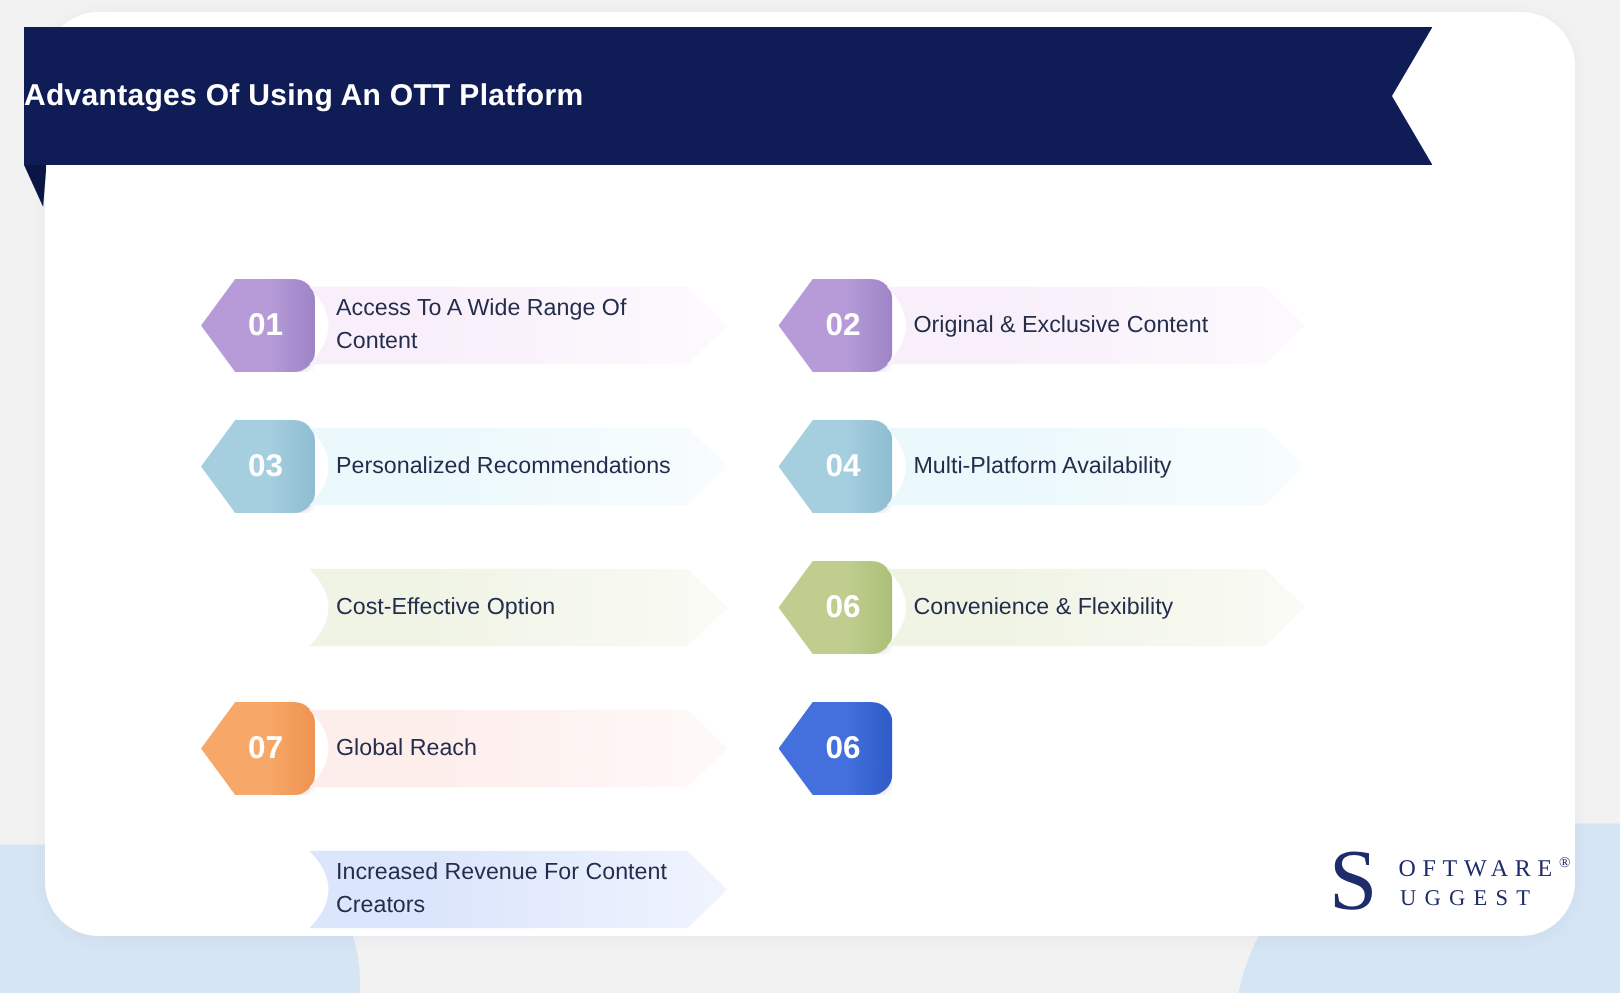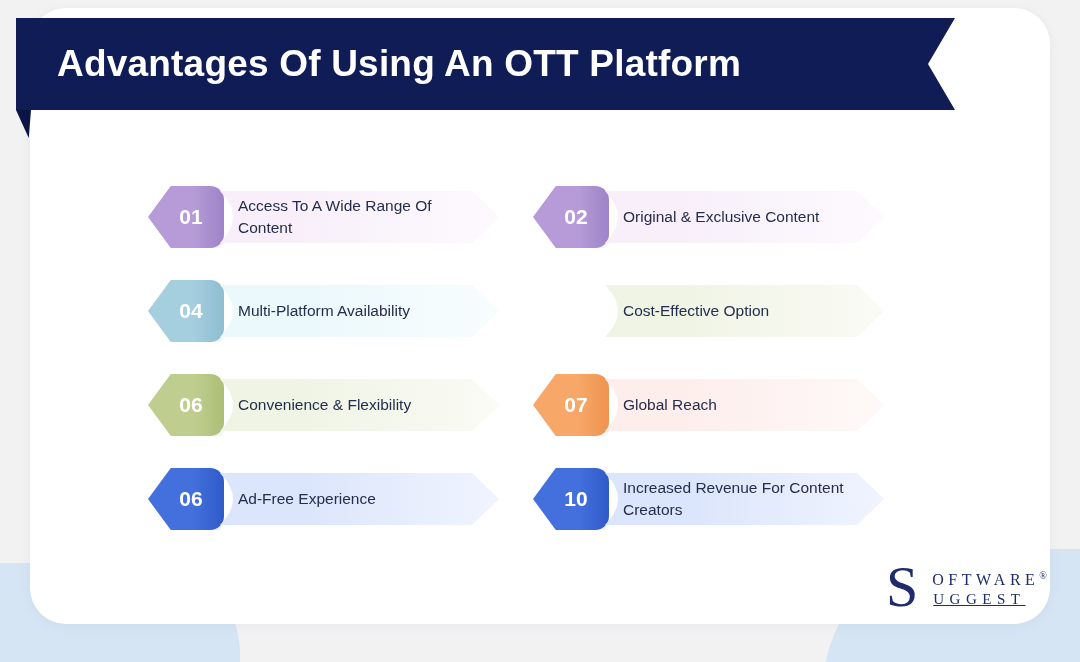--- a/index.html
+++ b/index.html
@@ -21,32 +21,31 @@
   }
 
   
   .banner{
     position:absolute;left:16px;top:18px;width:939px;height:92px;
     background:var(--banner,#101C55);
     clip-path:polygon(0 0,100% 0,calc(100% - 27px) 50%,100% 100%,0 100%);
     display:flex;align-items:center;z-index:5;
   }
   .banner-title{
-    color:var(--title,#fff);font-size:37px;font-weight:700;letter-spacing:.2px;
-    padding-left:41px;
+    color:var(--title,#fff);font-size:20px;font-weight:700;letter-spacing:.2px;
   }
   .banner-fold{
     position:absolute;left:16px;top:110px;width:15px;height:28px;
     background:var(--fold,#0A1546);
     clip-path:polygon(0 0,100% 0,85% 100%);z-index:4;
   }
 
   
   .grid{
-    position:absolute;left:148px;top:186px;z-index:3;
+    position:absolute;left:134px;top:186px;z-index:3;
     display:grid;grid-template-columns:353px 353px;column-gap:72px;row-gap:15px;gap:32px;
   }
   .row{position:relative;width:353px;height:62px;}
   .badge{
     position:absolute;left:0;top:0;width:76px;height:62px;
     background:linear-gradient(to right,var(--badge) 60%,var(--badge-dark) 100%);
     clip-path:polygon(0 50%,30% 0,100% 0,100% 100%,30% 100%);
     border-radius:0 14px 14px 0;
     display:flex;align-items:center;justify-content:center;
     filter:drop-shadow(0 2px 2px rgba(30,40,70,0.12));
@@ -68,21 +67,21 @@
 
   
   .logo{
     position:absolute;left:886px;top:564px;z-index:6;display:flex;align-items:flex-start;
     color:var(--logo,#1E2C6B);font-family:"Liberation Serif",serif;
   }
   .logo-s{font-size:58px;line-height:46px;font-weight:400;}
   .logo-lines{display:flex;flex-direction:column;margin-left:14px;margin-top:6px;}
   .logo-line1{font-size:16px;letter-spacing:4.5px;font-weight:500;}
   .logo-line1 sup{font-size:10px;letter-spacing:0;vertical-align:6px;}
-  .logo-line2{font-size:15px;letter-spacing:5.5px;font-weight:500;margin-top:2px;margin-left:1px;text-decoration:underline;}
+  .logo-line2{font-size:15px;letter-spacing:5.5px;font-weight:500;margin-top:2px;margin-left:1px;}
 </style>
 </head>
 <body style="--bg: #F2F2F3; --card: #FFFFFF; --banner: #101C55; --fold: #0A1546; --blob: #D6E5F4; --title: #FFFFFF; --item-text: #242E4C; --logo: #1E2C6B;">
 
 <div class="blob blob-left"></div>
 <div class="blob blob-right"></div>
 
 <div class="card"></div>
 
 <div class="banner-fold"></div>
@@ -98,20 +97,28 @@
     <div class="ribbon">
         <span class="label">Access To A Wide Range Of Content</span>
       </div>
   </div>
   <div class="row" style="--badge: #B69BD8; --badge-dark: #9E83C7; --ribbon: #F8EFFA; --ribbon-light: #FDFAFE;">
     <div class="badge">
         <span>02</span>
       </div>
     <div class="ribbon">
         <span class="label">Original &amp; Exclusive Content</span>
+      </div>
+  </div>
+  <div class="row" style="--badge: #A5CEDF; --badge-dark: #8EBDD1; --ribbon: #EBF8FC; --ribbon-light: #F8FDFE;">
+    <div class="badge">
+        <span>03</span>
+      </div>
+    <div class="ribbon">
+        <span class="label">Personalized Recommendations</span>
       </div>
   </div>
   <div class="row" style="--badge: #A5CEDF; --badge-dark: #8EBDD1; --ribbon: #EBF8FC; --ribbon-light: #F8FDFE;">
     <div class="badge">
         <span>04</span>
       </div>
     <div class="ribbon">
         <span class="label">Multi-Platform Availability</span>
       </div>
   </div>
@@ -133,28 +140,22 @@
         <span>07</span>
       </div>
     <div class="ribbon">
         <span class="label">Global Reach</span>
       </div>
   </div>
   <div class="row" style="--badge: #4370DC; --badge-dark: #2F5AC7; --ribbon: #DBE5FB; --ribbon-light: #F0F4FE;">
     <div class="badge">
         <span>06</span>
       </div>
-    <div class="ribbon">
-        <span class="label">Ad-Free Experience</span>
-      </div>
   </div>
   <div class="row" style="--badge: #4370DC; --badge-dark: #2F5AC7; --ribbon: #DBE5FB; --ribbon-light: #F0F4FE;">
-    <div class="badge">
-        <span>10</span>
-      </div>
     <div class="ribbon">
         <span class="label">Increased Revenue For Content Creators</span>
       </div>
   </div>
 </div>
 
 <div class="logo">
   <span class="logo-s">S</span>
   <span class="logo-lines">
     <span class="logo-line1"><span>OFTWARE</span><sup>®</sup></span>

